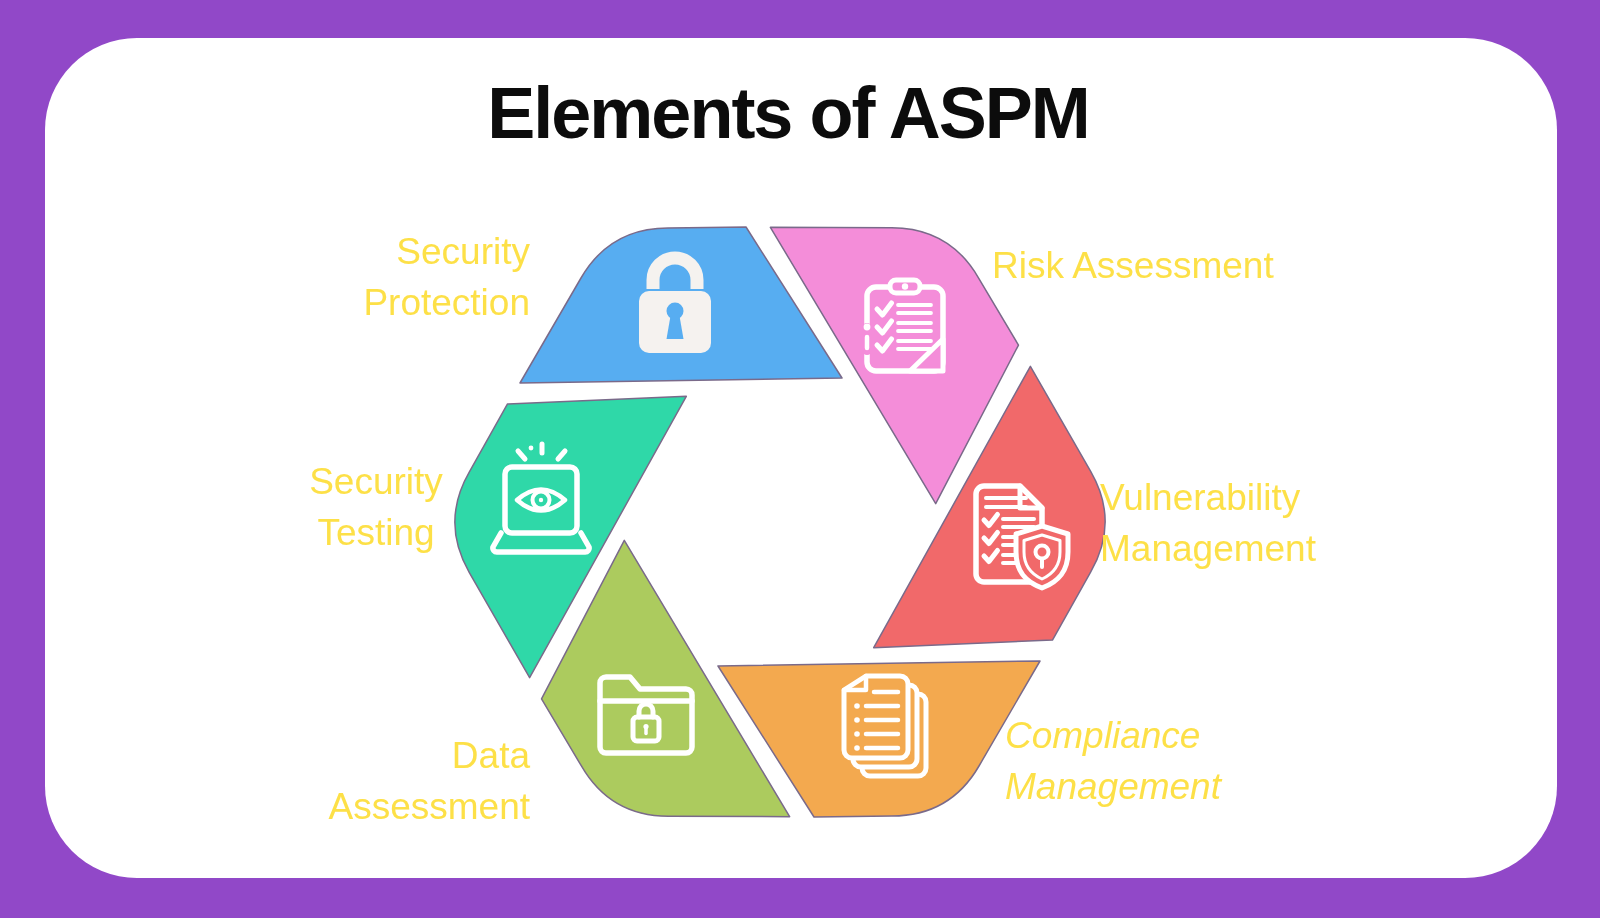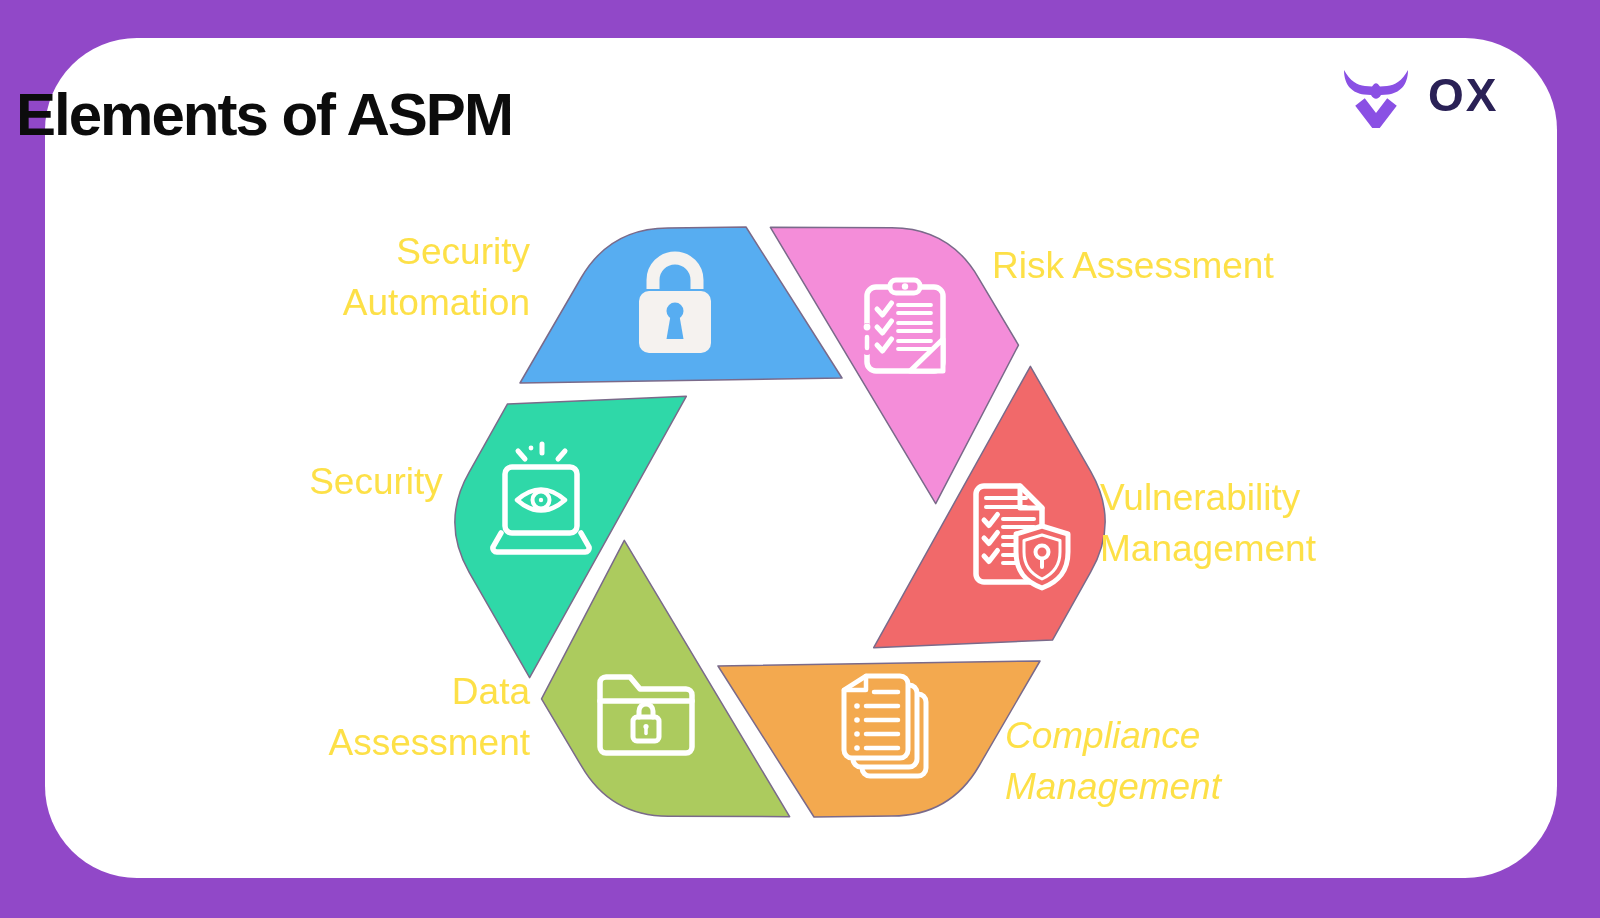--- a/index.html
+++ b/index.html
@@ -12,25 +12,26 @@
   .card{
     position:absolute;
     left:45px;top:38px;
     width:1512px;height:840px;
     background:#ffffff;
     border-radius:92px;
   }
   .page-title{
     position:absolute;
     left:0;top:64px;width:1560px;
-    font-size:60px;
+    text-align:center;
+    font-size:72px;
     font-weight:bold;
     letter-spacing:-2px;
     color:#0c0c0c;
-    margin:16px;
+    margin:8px;
   }
   .logo{
     position:absolute;
     left:1330px;top:62px;
     display:flex;
     align-items:center;
     gap:6px;
   }
   .brand-name{
     font-size:46px;
@@ -55,29 +56,20 @@
   .al-center{text-align:center;}
 </style>
 </head>
 <body>
 
 <div class="viewport" id="viewport" style="background: rgb(145, 72, 200);">
   <div class="card"></div>
 
   <h1 class="page-title">Elements of ASPM</h1>
 
-  <div class="logo">
-    <svg width="92" height="66" viewBox="0 0 92 66">
-      <path id="bull-horns" fill="#8A50E4" d="M 14,8 C 14,24 23,31 34,32.5 L 41,33 C 44,38 48,38 51,33 L 58,32.5 C 69,31 78,24 78,8
-           C 72,19 65,23 57,24 L 50,24.5 C 47,20 45,20 42,24.5 L 35,24
-           C 27,23 20,19 14,8 Z"></path>
-      <path id="bull-v" fill="none" stroke="#8A50E4" stroke-width="12" stroke-miterlimit="10" d="M 30,40 L 46,61 L 62,40"></path>
-    </svg>
-    <span class="brand-name" style="color: rgb(42, 33, 86);">OX</span>
-  </div>
 
   <svg class="diagram-svg" width="1600" height="918" viewBox="0 0 1600 918">
 
     <g transform="translate(780,522)" stroke-linejoin="round">
       <path transform="rotate(0)" d="M 62,-144 L -260,-139 L -199,-244 Q -170,-294 -112,-294 L -34,-295 Z" stroke-width="1.5" fill="#57ADF1" stroke="#7a6a8a"></path>
       <path transform="rotate(60)" d="M 62,-144 L -260,-139 L -199,-244 Q -170,-294 -112,-294 L -34,-295 Z" stroke-width="1.5" fill="#F48DD9" stroke="#7a6a8a"></path>
       <path transform="rotate(120)" d="M 62,-144 L -260,-139 L -199,-244 Q -170,-294 -112,-294 L -34,-295 Z" stroke-width="1.5" fill="#F1696A" stroke="#7a6a8a"></path>
       <path transform="rotate(180)" d="M 62,-144 L -260,-139 L -199,-244 Q -170,-294 -112,-294 L -34,-295 Z" stroke-width="1.5" fill="#F3A94F" stroke="#7a6a8a"></path>
       <path transform="rotate(240)" d="M 62,-144 L -260,-139 L -199,-244 Q -170,-294 -112,-294 L -34,-295 Z" stroke-width="1.5" fill="#ACCB5E" stroke="#7a6a8a"></path>
       <path transform="rotate(300)" d="M 62,-144 L -260,-139 L -199,-244 Q -170,-294 -112,-294 L -34,-295 Z" stroke-width="1.5" fill="#2FD8A8" stroke="#7a6a8a"></path>
@@ -172,38 +164,39 @@
         <line x1="-23" y1="-58" x2="-16" y2="-50"></line>
         <line x1="1" y1="-65" x2="1" y2="-56"></line>
         <line x1="24" y1="-58" x2="17" y2="-50"></line>
       </g>
       <circle cx="-10" cy="-61" r="2.4" fill="#FFFFFF" stroke="none"></circle>
     </g>
   </svg>
 
   <div class="seg-label al-right" style="left:180px;top:226px;width:350px;">
     <span>Security</span>
-    <span>Automation</span>
+    <span>Protection</span>
   </div>
 
   <div class="seg-label al-left" style="left:992px;top:216px;">
     <span>Risk Assessment</span>
   </div>
 
   <div class="seg-label al-left" style="left:1100px;top:448px;">
     <span>Vulnerability</span>
     <span>Management</span>
   </div>
 
   <div class="seg-label al-left" style="left:1005px;top:686px;font-style:italic;">
     <span>Compliance</span>
     <span>Management</span>
   </div>
 
-  <div class="seg-label al-right" style="left:180px;top:666px;width:350px;text-align:right;">
+  <div class="seg-label al-right" style="left:180px;top:730px;width:350px;text-align:right;">
     <span>Data</span>
     <span>Assessment</span>
   </div>
 
   <div class="seg-label al-center" style="left:201px;top:456px;width:350px;">
     <span>Security</span>
+    <span>Testing</span>
   </div>
 </div>
 
 </body></html>

